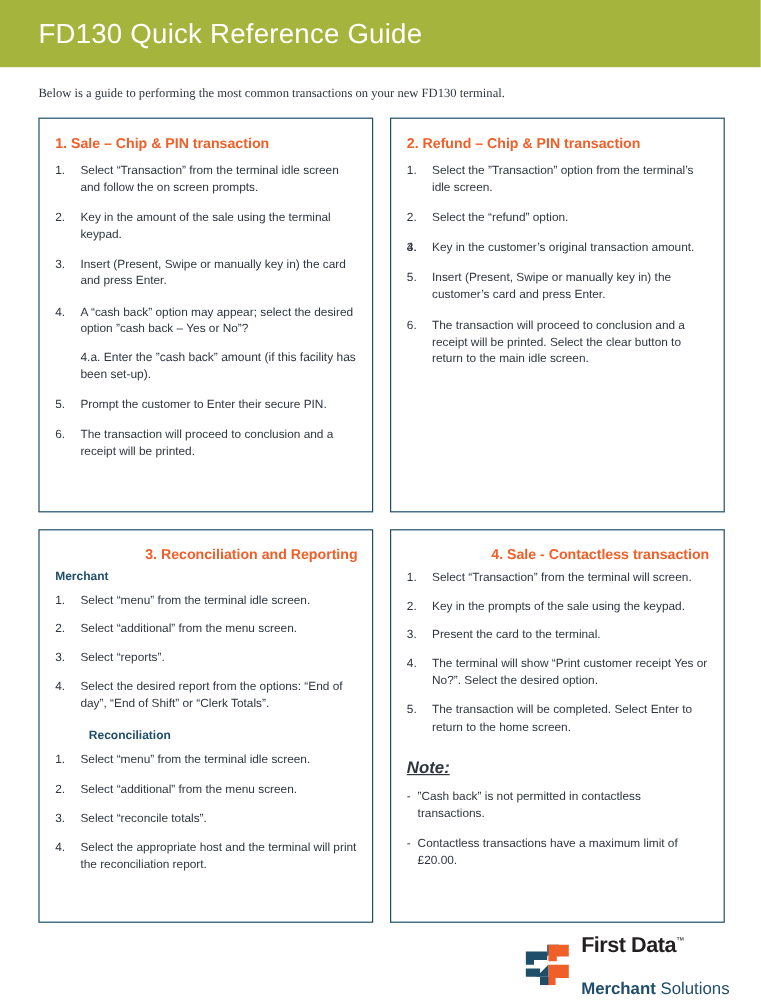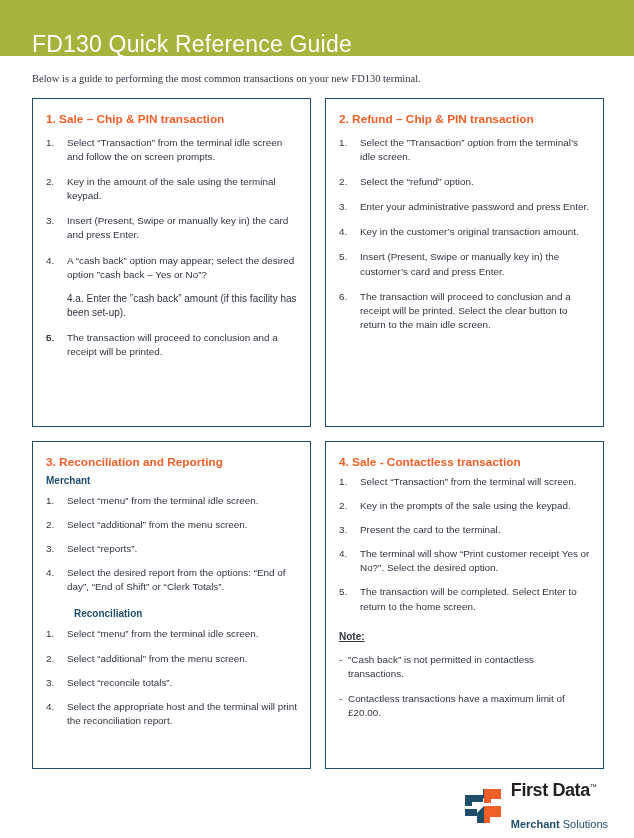--- a/index.html
+++ b/index.html
@@ -15,21 +15,21 @@
     overflow: hidden;
     position: relative;
   }
 
   
   .header-band {
     width: 634px;
     height: 56px;
     background: #a5b43c;
     display: flex;
-    align-items: flex-end;
+    align-items: center;
     box-sizing: border-box;
     padding-left: 32px;
   }
   .header-title {
     color: #ffffff;
     font-size: 23px;
     font-weight: 400;
     letter-spacing: 0.2px;
     line-height: 1;
     white-space: nowrap;
@@ -65,21 +65,21 @@
   .panel.top { height: 329px; }
   .panel.bottom { height: 328px; }
 
   .panel-title {
     color: #f15f28;
     font-size: 11.8px;
     font-weight: bold;
     margin: 0 0 10px 0;
     line-height: 1.2;
   }
-  .panel.bottom .panel-title { margin-bottom: 6px; }
+  .panel.bottom .panel-title { margin-bottom: 6px; text-align: right; }
 
   .sub-heading {
     color: #1f4e6b;
     font-size: 10px;
     font-weight: bold;
     margin: 0 0 7px 0;
     line-height: 1.2;
   }
   .sub-heading.spaced { margin-top: 14px; padding-left: 28px; }
 
@@ -110,26 +110,27 @@
   .substep {
     margin: 10px 0 0 0;
     padding-left: 21px;
     font-size: 10px;
     line-height: 1.42;
     color: #2f3640;
   }
 
   
   .note-label {
-    font-size: 10px;
+    font-size: 14px;
     font-weight: bold;
     color: #2f3640;
     text-decoration: underline;
     margin: 17px 0 11px 0;
     display: inline-block;
+    font-style: italic;
   }
   ul.note-list {
     list-style: none;
     margin: 0;
     padding: 0;
   }
   ul.note-list li {
     position: relative;
     padding-left: 9px;
     margin-bottom: 11px;
@@ -170,21 +171,21 @@
     white-space: nowrap;
   }
   .logo-tm {
     font-size: 7px;
     vertical-align: super;
     font-weight: normal;
     letter-spacing: 0;
   }
   .logo-sub {
     margin-top: 20px;
-    font-size: 11px;
+    font-size: 14px;
     line-height: 1;
     white-space: nowrap;
   }
   .logo-sub .merchant {
     font-weight: bold;
     color: #1f4e6b;
   }
   .logo-sub .solutions {
     font-weight: normal;
     color: #1f4e6b;
@@ -204,31 +205,31 @@
   <div class="panel top">
     <h2 class="panel-title">1. Sale – Chip &amp; PIN transaction</h2>
     <ol class="steps">
       <li><span class="num">1.</span><span>Select “Transaction” from the terminal idle screen and follow the on screen prompts.</span></li>
       <li><span class="num">2.</span><span>Key in the amount of the sale using the terminal keypad.</span></li>
       <li><span class="num">3.</span><span>Insert (Present, Swipe or manually key in) the card and press Enter.</span></li>
       <li><span class="num">4.</span><span>A “cash back” option may appear; select the desired option ”cash back – Yes or No”?</span></li>
     </ol>
     <p class="substep">4.a. Enter the ”cash back” amount (if this facility has been set-up).</p>
     <ol class="steps" style="margin-top:11px;">
-      <li><span class="num">5.</span></li>
+      <li><span class="num">5.</span><span>Prompt the customer to Enter their secure PIN.</span></li>
       <li><span class="num">6.</span><span>The transaction will proceed to conclusion and a receipt will be printed.</span></li>
     </ol>
   </div>
 
   <div class="panel top">
     <h2 class="panel-title">2. Refund – Chip &amp; PIN transaction</h2>
     <ol class="steps">
       <li><span class="num">1.</span><span>Select the ”Transaction” option from the terminal’s idle screen.</span></li>
       <li><span class="num">2.</span><span>Select the “refund” option.</span></li>
-      <li><span class="num">3.</span><span>Enter your administrative password and press Enter.</span></li>
+      <li><span class="num">3.</span></li>
       <li><span class="num">4.</span><span>Key in the customer’s original transaction amount.</span></li>
       <li><span class="num">5.</span><span>Insert (Present, Swipe or manually key in) the customer’s card and press Enter.</span></li>
       <li><span class="num">6.</span><span>The transaction will proceed to conclusion and a receipt will be printed. Select the clear button to return to the main idle screen.</span></li>
     </ol>
   </div>
 
   <div class="panel bottom">
     <h2 class="panel-title">3. Reconciliation and Reporting</h2>
     <h3 class="sub-heading">Merchant</h3>
     <ol class="steps tight">

